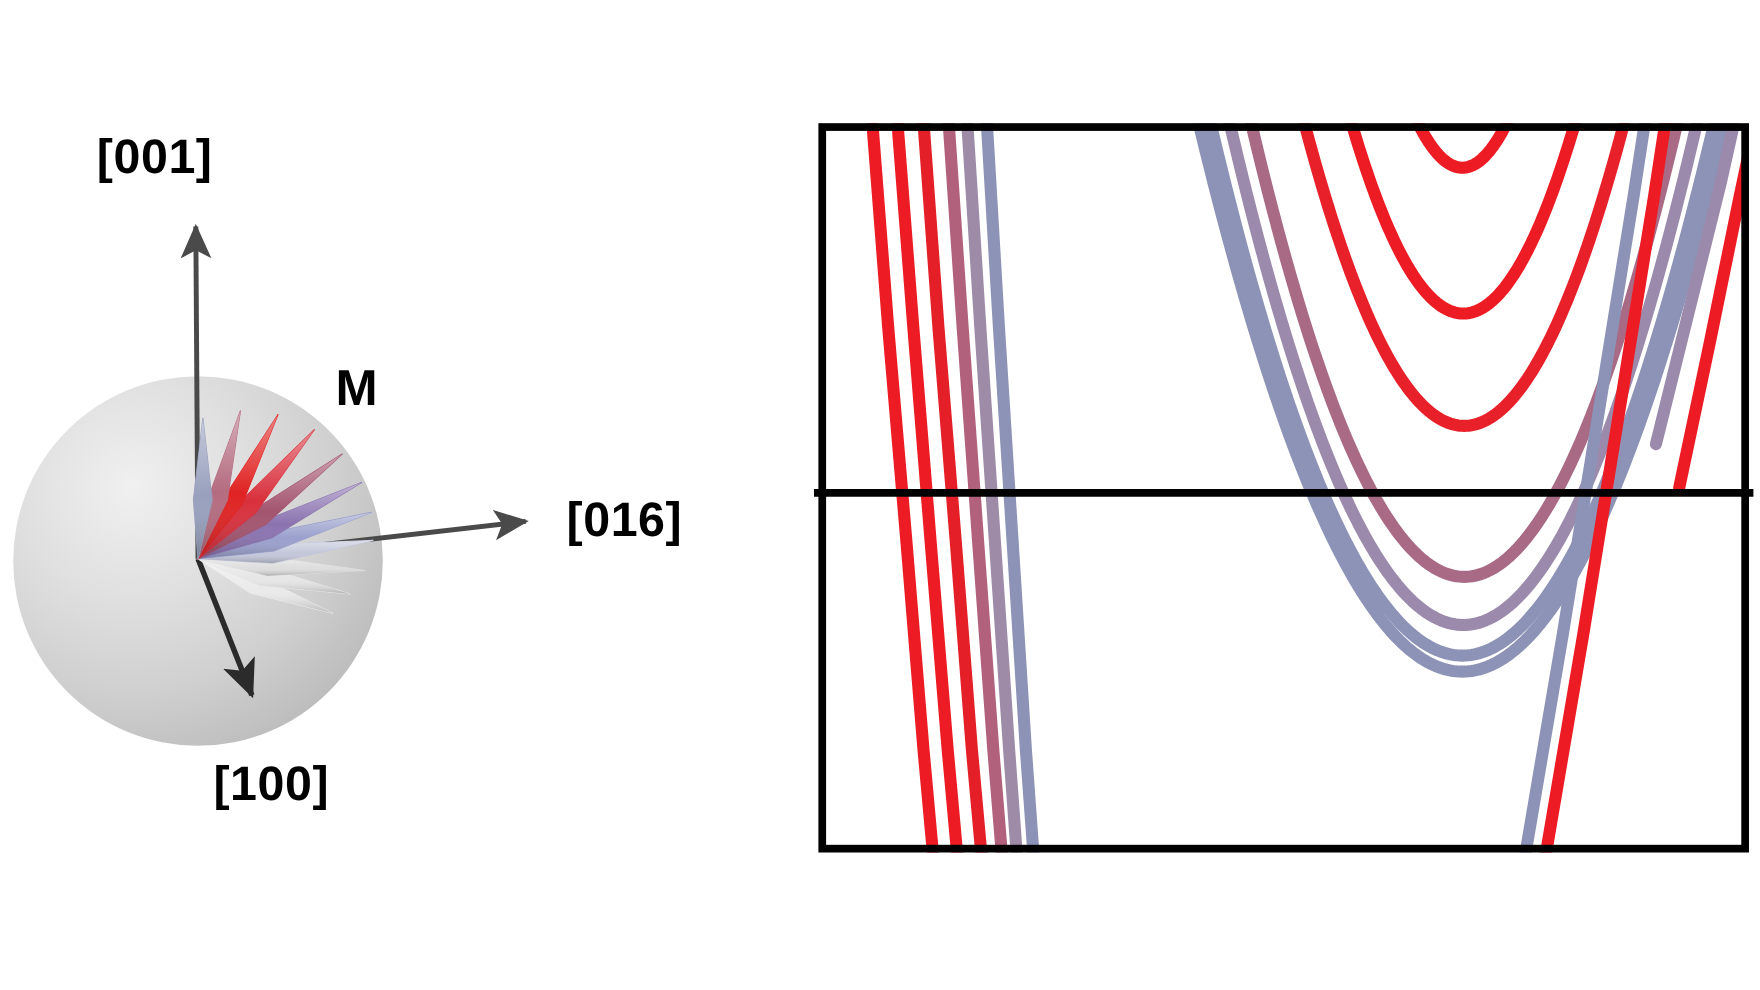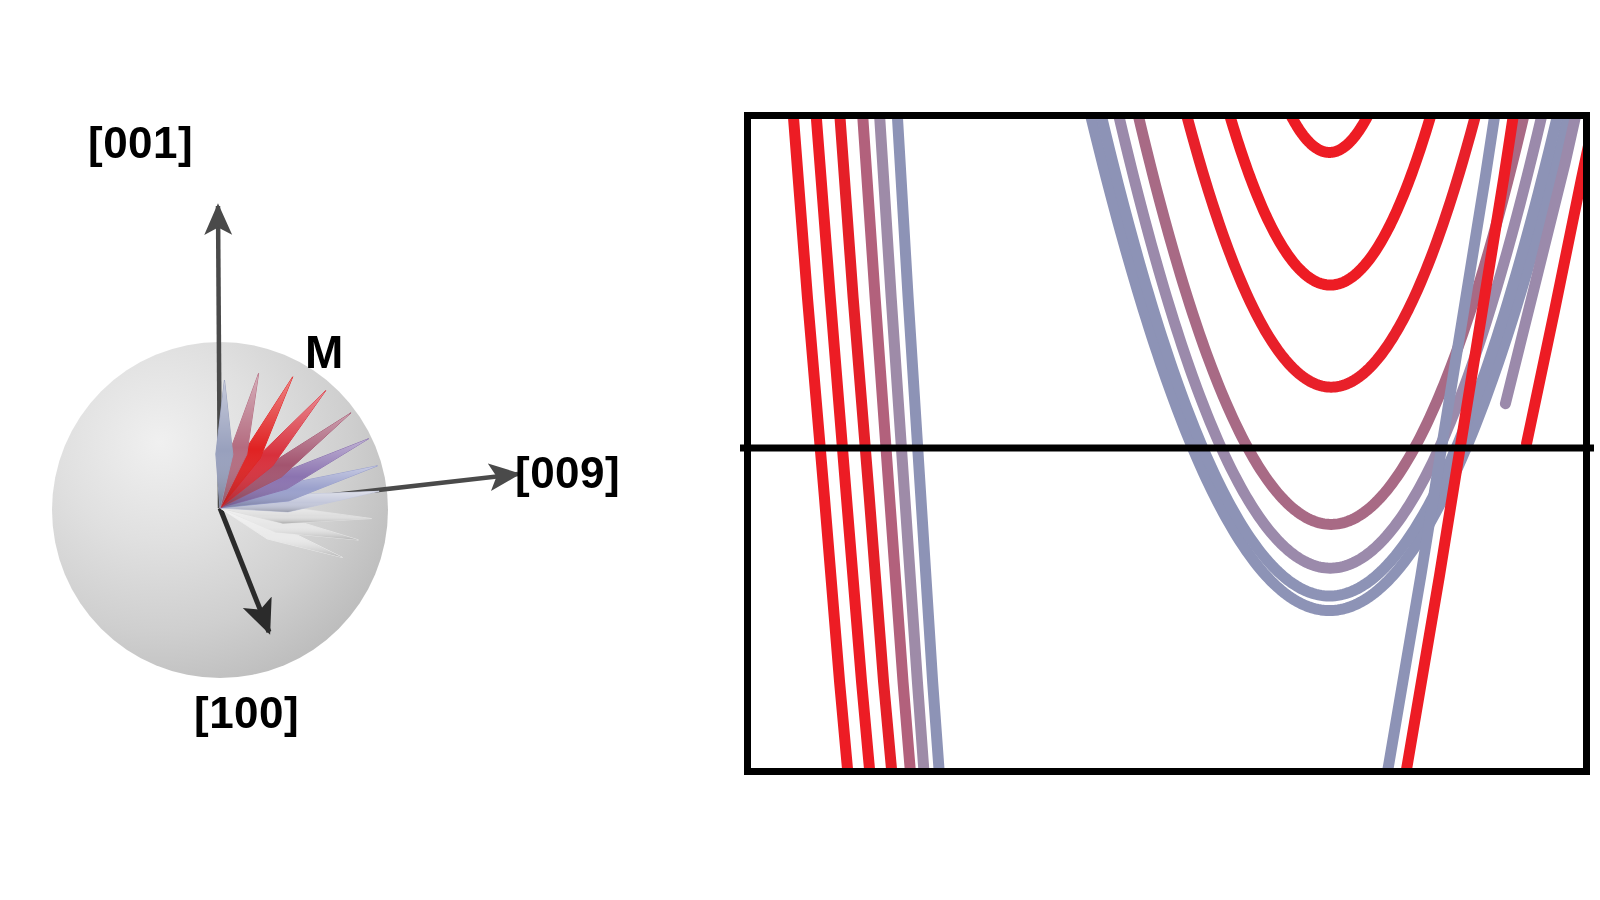--- a/index.html
+++ b/index.html
@@ -8,21 +8,21 @@
     width:1600px;height:900px;
     background:#ffffff;
     font-family:"Liberation Sans", sans-serif;
     overflow:hidden;
     position:relative;
   }
   #figure{position:absolute;left:0;top:0;width:1600px;height:900px;}
   .panel{position:absolute;}
 
   
-  #panel-sphere{left:0;top:0;width:720px;height:772px;padding-left:40px;}
+  #panel-sphere{left:0;top:0;width:720px;height:772px;}
 
   .axis-label{
     position:absolute;
     font-family:"Liberation Sans", sans-serif;
     font-weight:700;
     color:#000000;
     white-space:nowrap;
     letter-spacing:0.5px;
   }
   #label-001{left:88px;top:118px;font-size:44px;}
@@ -111,21 +111,21 @@
             <polygon points="180,508 206.78135517736104,454.5098231928138 218.58922981437988,373.42336256863535 190.3918432616127,449.810206276134" fill="url(#arrShade)"></polygon>
           </g>
           <g>
             <polygon points="180,508 192.8694960399365,454.65664360318095 184.46713557792015,380.0779741415557 175.82988243926093,454.0616071844033" fill="#98a0bd" stroke="#98a0bd" stroke-width="1" stroke-linejoin="round"></polygon>
             <polygon points="180,508 192.8694960399365,454.65664360318095 184.46713557792015,380.0779741415557 175.82988243926093,454.0616071844033" fill="url(#arrShade)"></polygon>
           </g>
         </g>
     </svg>
 
     <div class="axis-label" id="label-001">[001]</div>
-    <div class="axis-label" id="label-010">[009]</div>
+    <div class="axis-label" id="label-010">[016]</div>
     <div class="axis-label" id="label-100">[100]</div>
     <div class="axis-label" id="label-M">M</div>
   </div>
 
   <div class="panel" id="panel-bands">
     <svg id="band-svg" width="880" height="900" viewBox="0 0 880 900" xmlns="http://www.w3.org/2000/svg">
       <defs>
         <clipPath id="plotClip">
           <rect id="clipRect" x="24" y="112" width="846" height="663"></rect>
         </clipPath>

